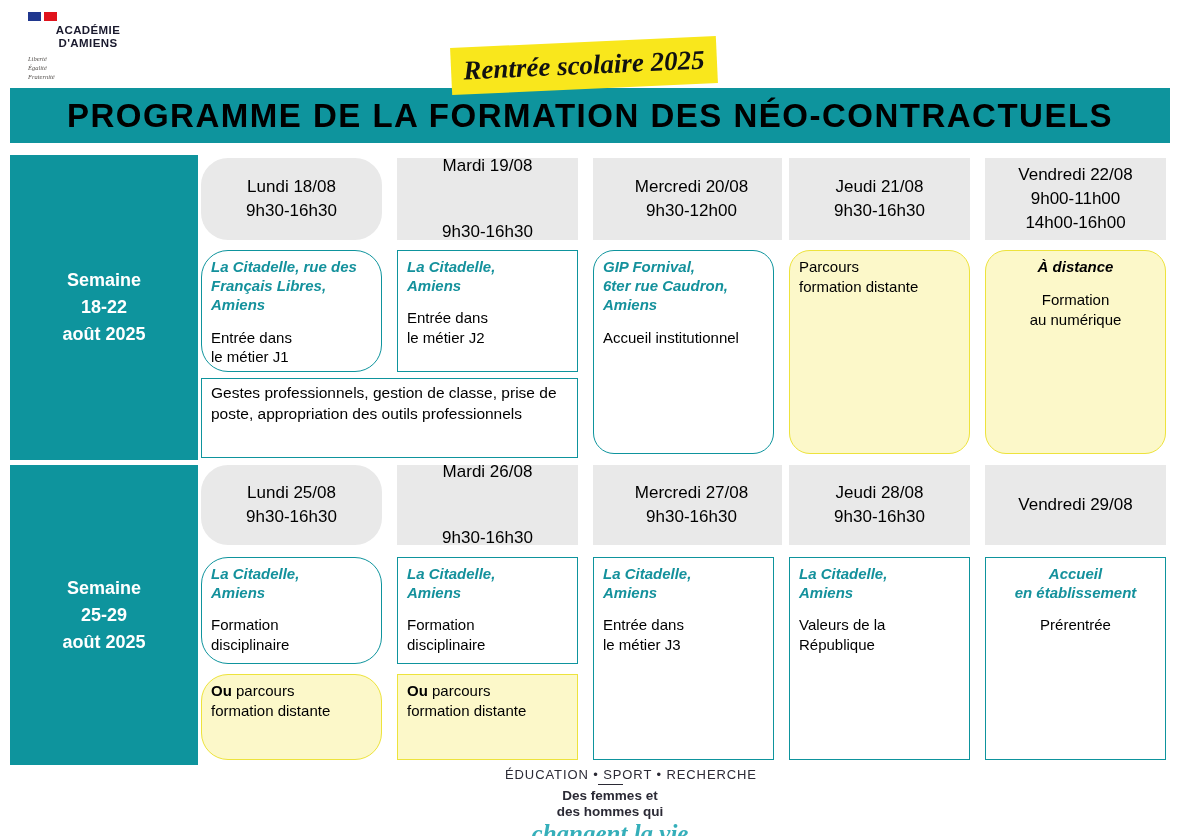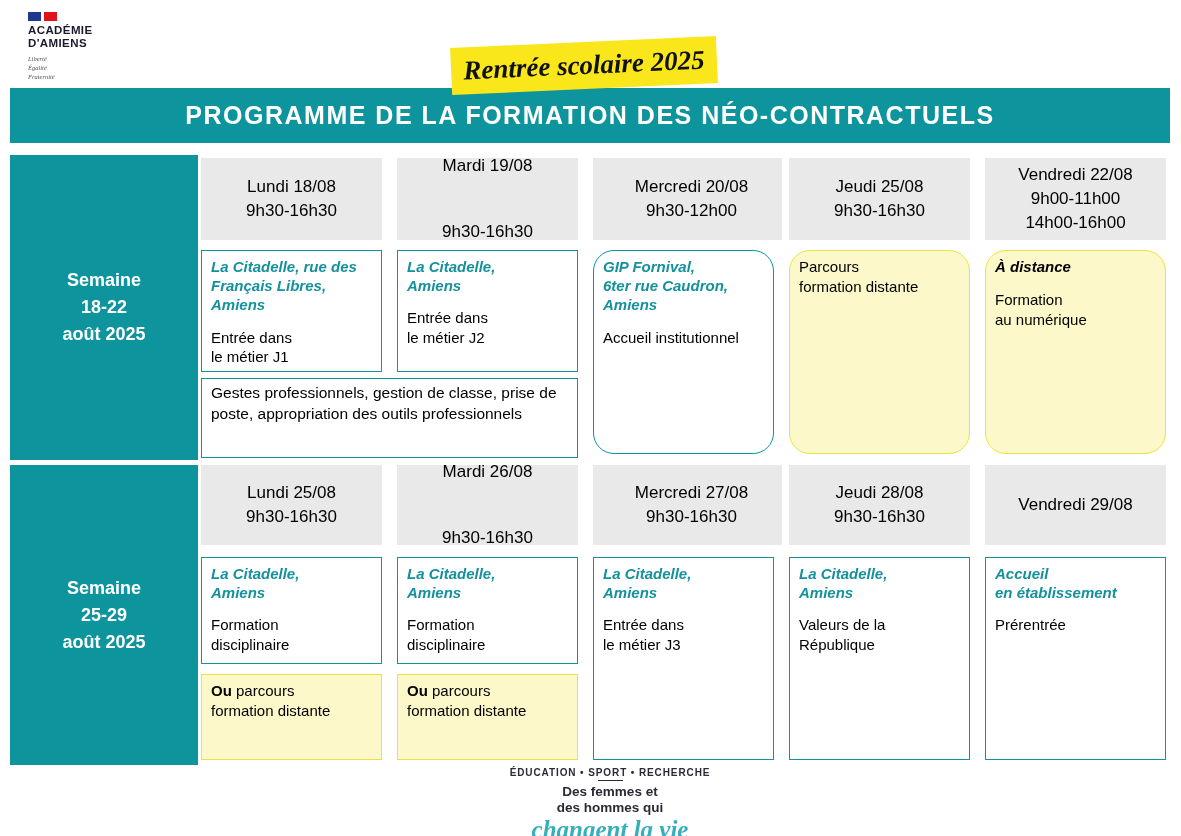--- a/index.html
+++ b/index.html
@@ -20,50 +20,50 @@
     background:#ffffff;
     font-family:"Liberation Sans", sans-serif;
     color:#000;
   }
   
   .logo{position:absolute;left:28px;top:12px;width:120px;}
   .flag{display:flex;gap:3px;margin-bottom:3px;}
   .flag span{width:13px;height:9px;display:block;}
   .flag .fb{background:var(--flag_blue);}
   .flag .fr{background:var(--flag_red);}
-  .lname{font-size:11.5px;font-weight:bold;letter-spacing:.4px;color:#1A1A2E;line-height:1.15;}
+  .lname{font-size:11.5px;font-weight:bold;letter-spacing:.4px;color:#1A1A2E;line-height:1.15;text-align:center;}
   .motto{margin-top:5px;}
   .motto div{font-family:"Liberation Serif",serif;font-style:italic;font-size:6.5px;color:#55514e;line-height:1.35;}
   
   .ribbon{
     position:absolute;left:451px;top:42px;width:266px;height:47px;z-index:5;
     background:var(--banner_yellow);
     transform:rotate(-2.6deg);
     display:flex;align-items:center;justify-content:center;
     font-family:"Liberation Serif",serif;font-style:italic;font-weight:bold;
     font-size:27px;color:#111;
   }
   
   .titlebar{
     position:absolute;left:10px;top:88px;width:1160px;height:55px;
-    background:var(--teal);color:#ffffff;
+    background:var(--teal);color:#000000;
     display:flex;align-items:center;justify-content:center;
-    font-size:25px;font-weight:bold;letter-spacing:1.5px;white-space:nowrap;
+    font-size:33px;font-weight:bold;letter-spacing:1.5px;white-space:nowrap;
   }
   
   .week{position:absolute;left:10px;width:1160px;}
   .w1{top:155px;height:305px;}
   .w2{top:465px;height:300px;}
   .sidebar{
     position:absolute;left:0;top:0;width:188px;height:100%;
     background:var(--teal);color:#fff;
     display:flex;align-items:center;justify-content:center;text-align:center;
     font-weight:bold;font-size:18px;line-height:1.5;white-space:pre-line;
   }
-  .c0{left:191px;} .c1{left:387px;gap:42px;} .c2{left:583px;padding-left:8px;} .c3{left:779px;} .c4{left:975px;}
+  .c0{left:191px;border-radius:27px;} .c1{left:387px;gap:42px;} .c2{left:583px;padding-left:8px;} .c3{left:779px;} .c4{left:975px;text-align:center;}
   .dayhead{
     position:absolute;width:181px;background:var(--header_gray);
     display:flex;flex-direction:column;align-items:center;justify-content:center;
     text-align:center;font-size:17px;line-height:1.4;color:#000;
   }
   .w1 .dayhead{top:3px;height:82px;}
   .w2 .dayhead{top:0;height:80px;}
   .cell{
     position:absolute;width:181px;box-sizing:border-box;
     background:#fff;border:1px solid var(--teal);
@@ -81,21 +81,21 @@
   .htxt{font-weight:bold;font-style:italic;white-space:pre-line;margin-bottom:13px;}
   .ptxt{white-space:pre-line;}
   .bword{font-weight:bold;}
   .note{
     position:absolute;left:191px;top:223px;width:377px;height:80px;box-sizing:border-box;
     background:#fff;border:1px solid var(--teal);
     padding:4px 9px;font-size:15.5px;line-height:1.35;
   }
   
   .footer{position:absolute;left:505px;top:767px;width:210px;text-align:center;color:var(--ink);}
-  .f-tag{font-size:10px;font-weight:bold;letter-spacing:.9px;white-space:nowrap;}
+  .f-tag{font-size:13px;font-weight:normal;letter-spacing:.9px;white-space:nowrap;}
   .f-ul{width:25px;border-top:1px solid var(--ink);margin:2px auto 3px;height:0;}
   .f-l{font-size:13.5px;font-weight:bold;line-height:1.22;}
   .f-s{
     font-family:Liberation Serif, serif;font-style:italic;font-weight:bold;
     font-size:25px;color:var(--script_teal);line-height:1.0;
   }
 </style>
 </head>
 <body>
 
@@ -130,21 +130,21 @@
     </div>
     <div class="dayhead c1">
       <div>Mardi 19/08</div>
       <div>9h30-16h30</div>
     </div>
     <div class="dayhead c2">
       <div>Mercredi 20/08</div>
       <div>9h30-12h00</div>
     </div>
     <div class="dayhead c3">
-      <div>Jeudi 25/08</div>
+      <div>Jeudi 21/08</div>
       <div>9h30-16h30</div>
     </div>
     <div class="dayhead c4">
       <div>Vendredi 22/08</div>
       <div>9h00-11h00</div>
       <div>14h00-16h00</div>
     </div>
 
     <div class="cell short c0">
       <div class="loc">La Citadelle, rue des

